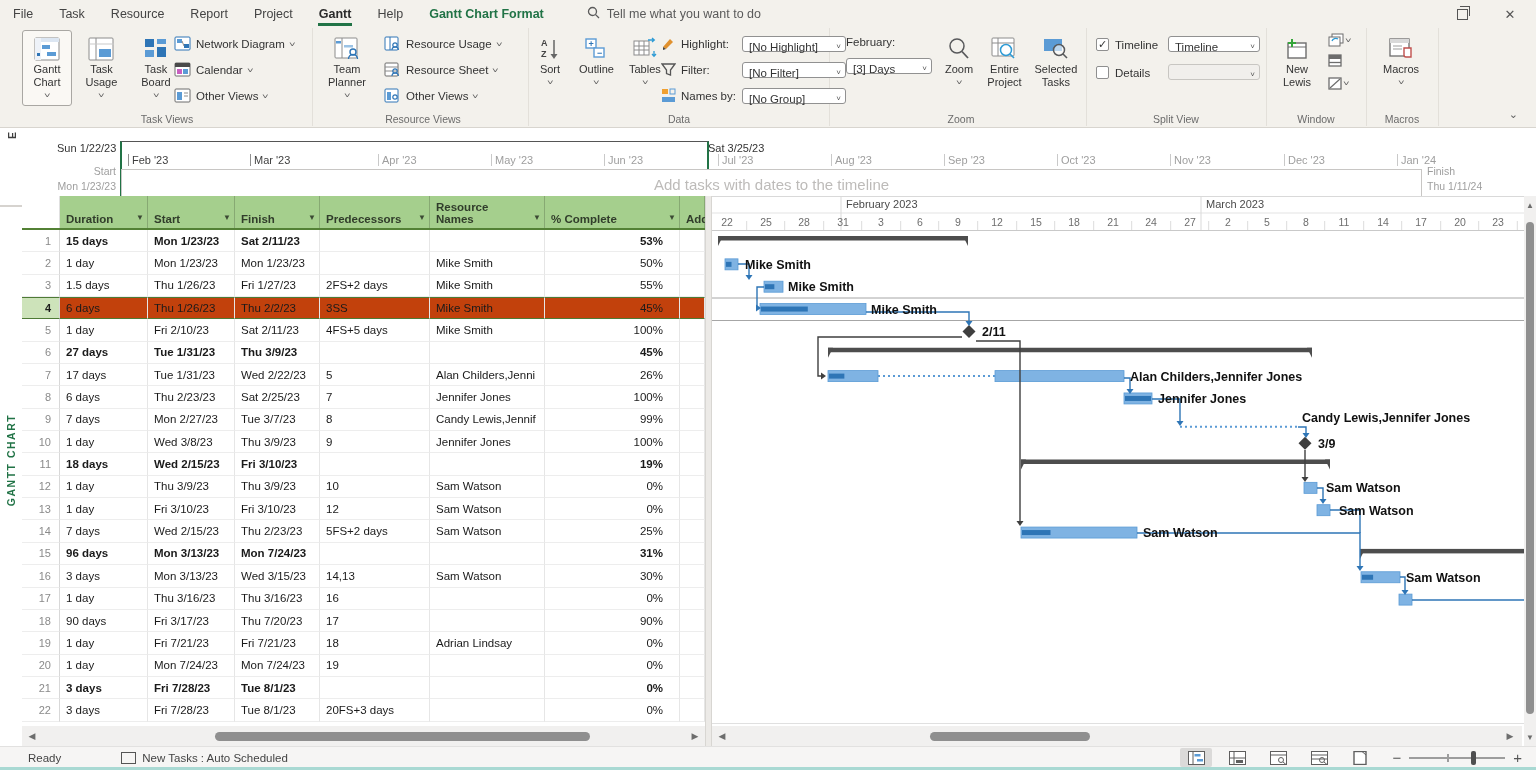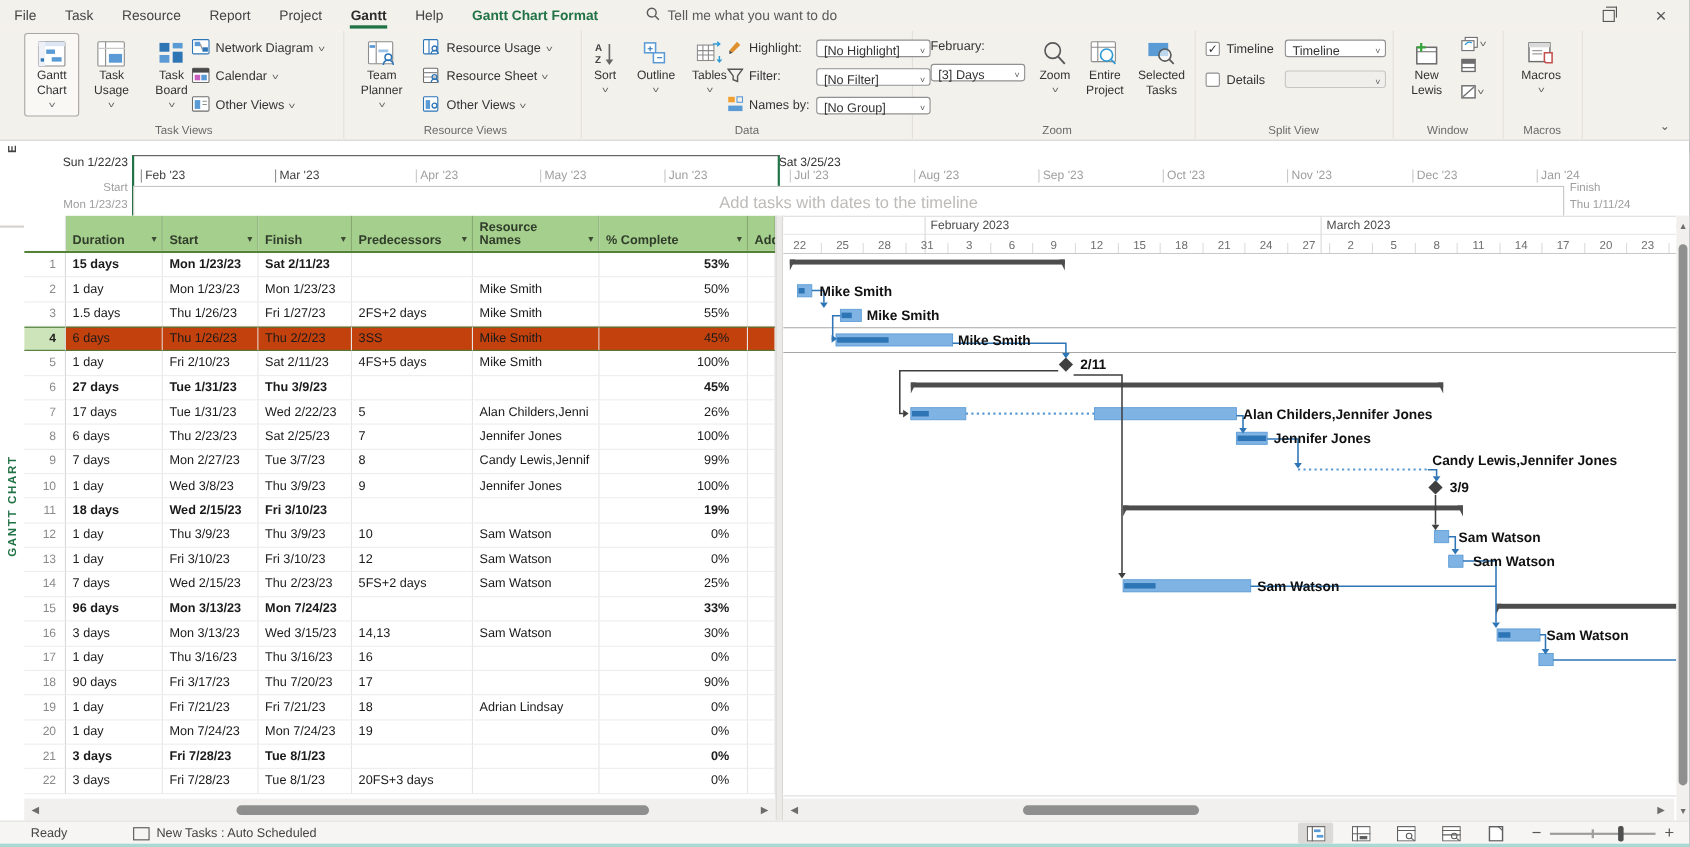--- a/index.html
+++ b/index.html
@@ -658,21 +658,21 @@
         <div class="tc col-add"></div>
       </div>
 
       <div class="trow b">
         <div class="tc col-num">15</div>
         <div class="tc col-dur">96 days</div>
         <div class="tc col-start">Mon 3/13/23</div>
         <div class="tc col-fin">Mon 7/24/23</div>
         <div class="tc col-pred"></div>
         <div class="tc col-res"></div>
-        <div class="tc col-pct">33%</div>
+        <div class="tc col-pct">31%</div>
         <div class="tc col-add"></div>
       </div>
 
       <div class="trow">
         <div class="tc col-num">16</div>
         <div class="tc col-dur">3 days</div>
         <div class="tc col-start">Mon 3/13/23</div>
         <div class="tc col-fin">Wed 3/15/23</div>
         <div class="tc col-pred">14,13</div>
         <div class="tc col-res">Sam Watson</div>

